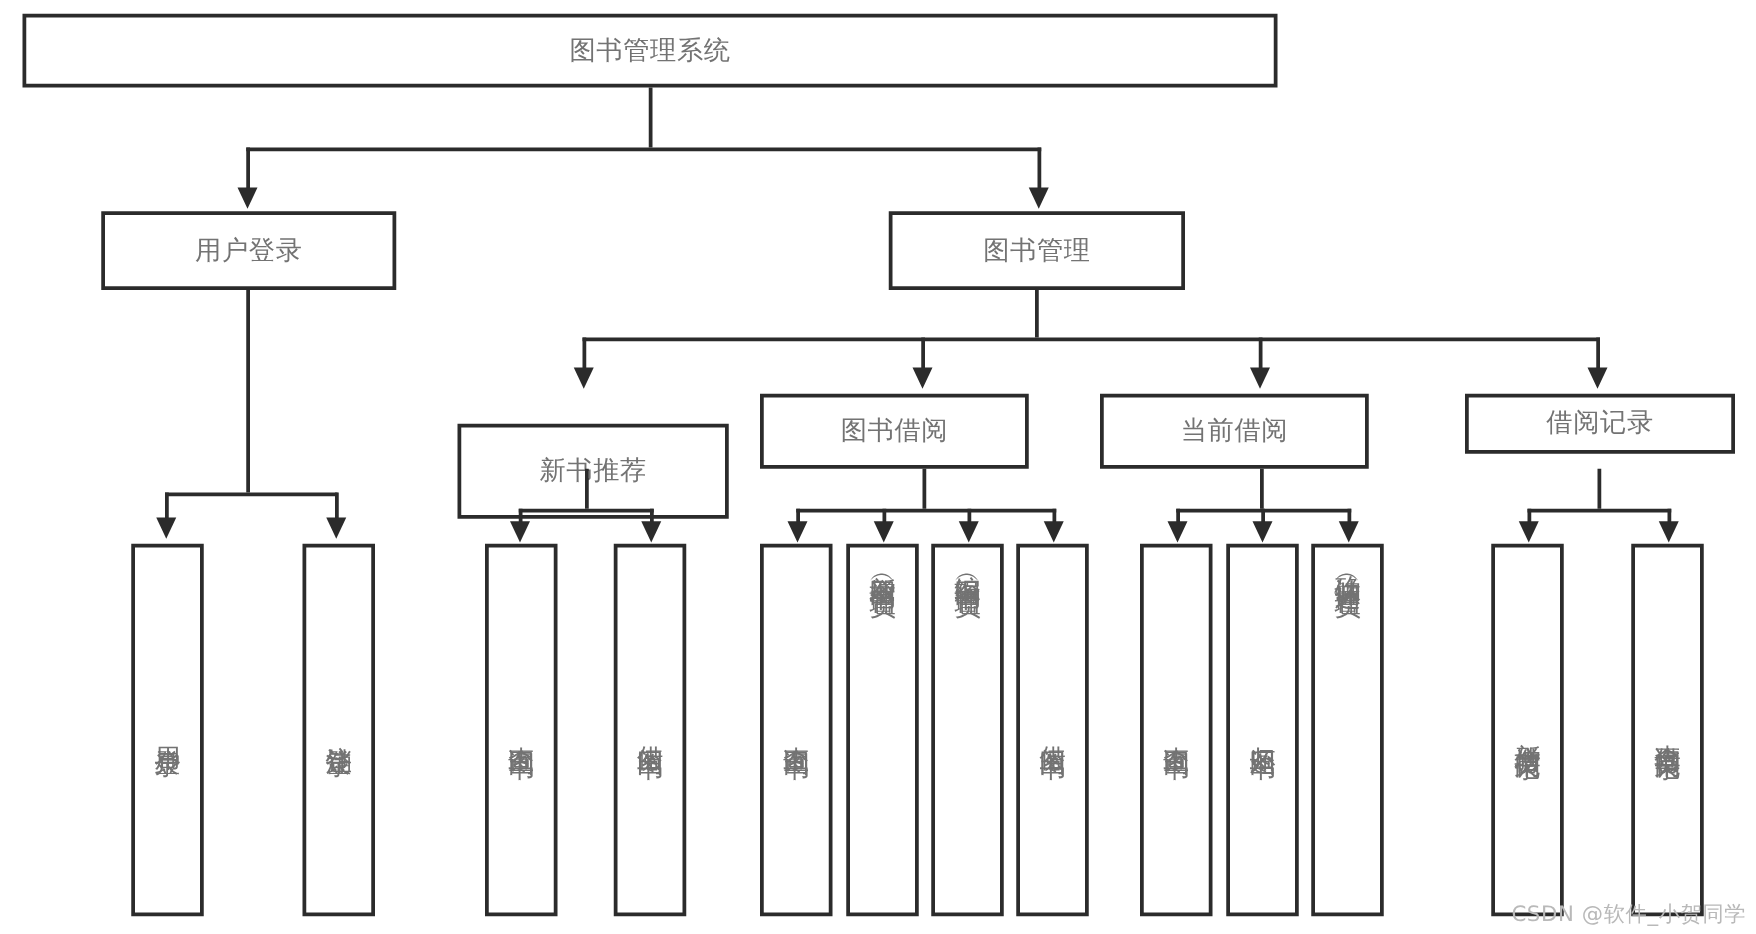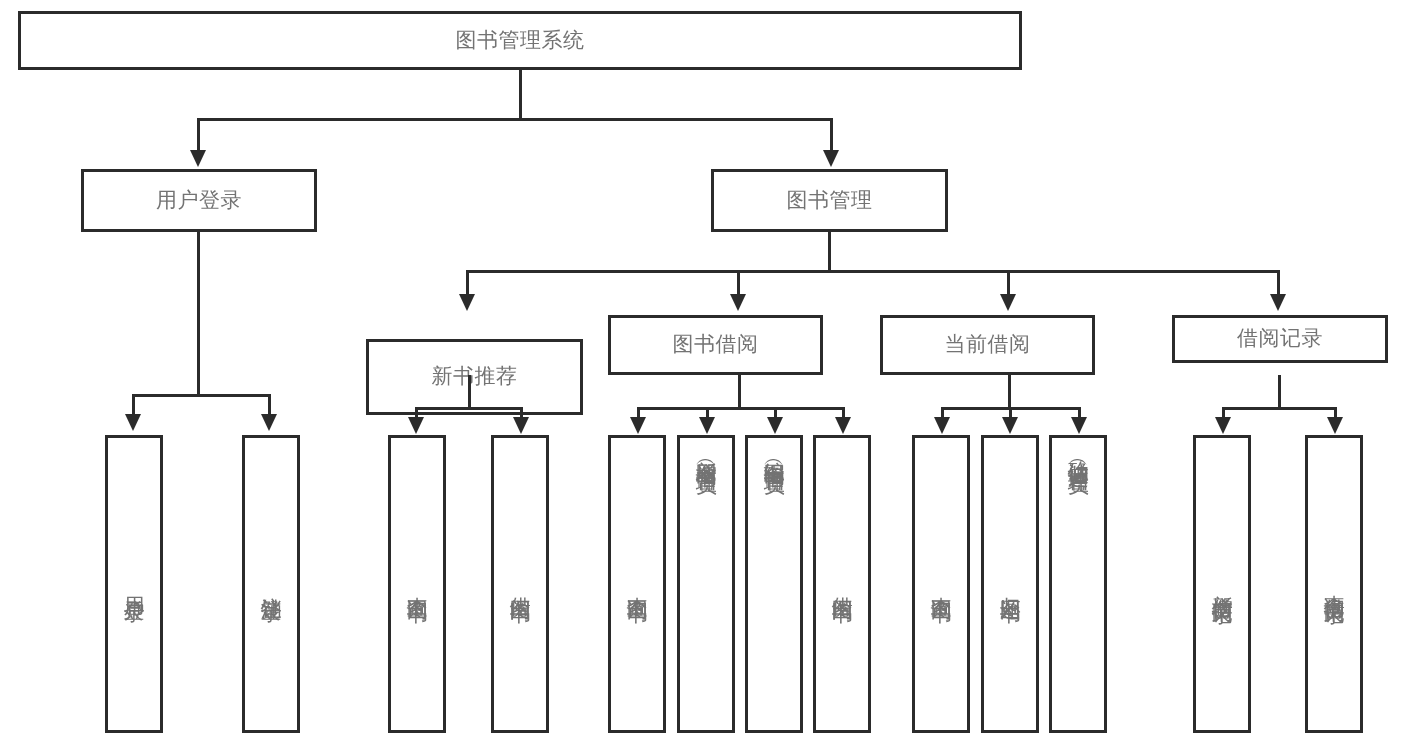--- a/index.html
+++ b/index.html
@@ -215,14 +215,15 @@
     <span class="label">确认归还（管理员）</span>
   </div>
 
   <div class="node vert centered" style="left:1193px; top:435px; width:58px; height:298px;">
     <span class="label">新增借阅记录</span>
   </div>
   <div class="node vert centered" style="left:1305px; top:435px; width:58px; height:298px;">
     <span class="label">查询借阅记录</span>
   </div>
 
+  <div id="watermark">CSDN @软件_小贺同学</div>
 
 </div>
 
 </body></html>

